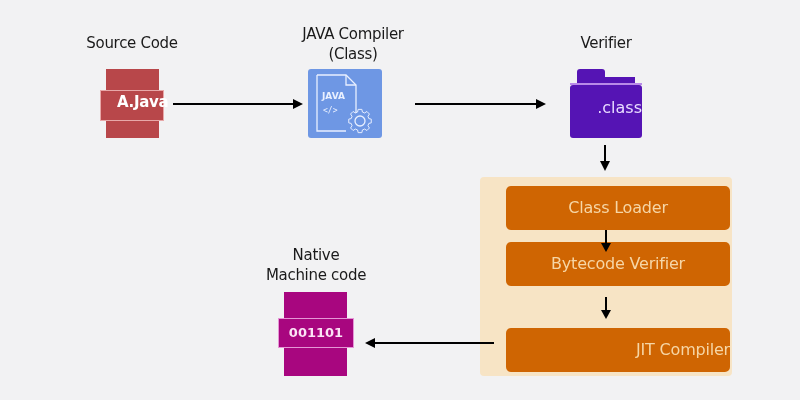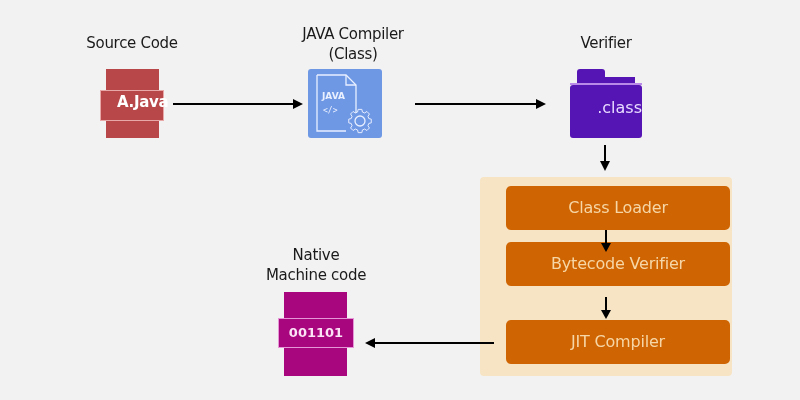--- a/index.html
+++ b/index.html
@@ -71,21 +71,21 @@
 <div>
   <div class="folder-tab"></div>
   <div class="folder-tab2"></div>
   <div class="folder-sep"></div>
   <div class="folder-body">.class</div>
 </div>
 
 <div class="jvm-panel"></div>
 <div class="jvm-box" style="top:186px;">Class Loader</div>
 <div class="jvm-box" style="top:242px;">Bytecode Verifier</div>
-<div class="jvm-box" style="top:320px;">JIT Compiler</div>
+<div class="jvm-box" style="top:328px;text-align:right;">JIT Compiler</div>
 
 <div>
   <div class="nat-body"></div>
   <div class="nat-tag">001101</div>
 </div>
 
 <svg class="arrows" width="800" height="400">
   <g stroke="#000" stroke-width="2" fill="#000">
     <g>
       <line x1="173" y1="104" x2="294" y2="104"></line>

